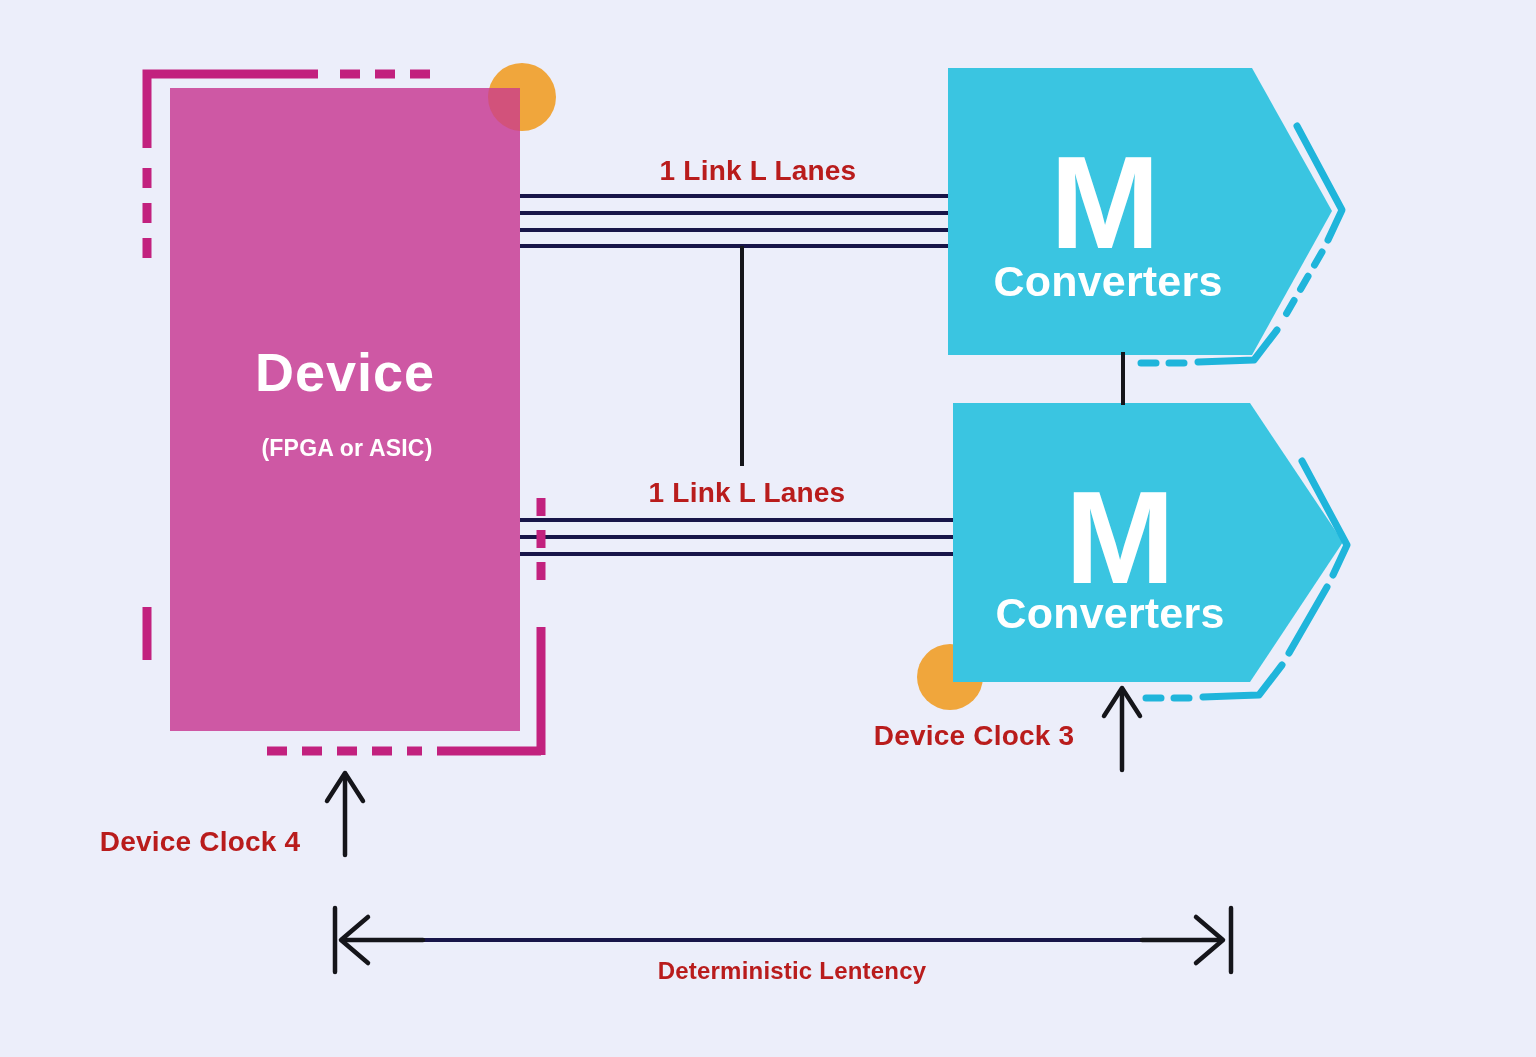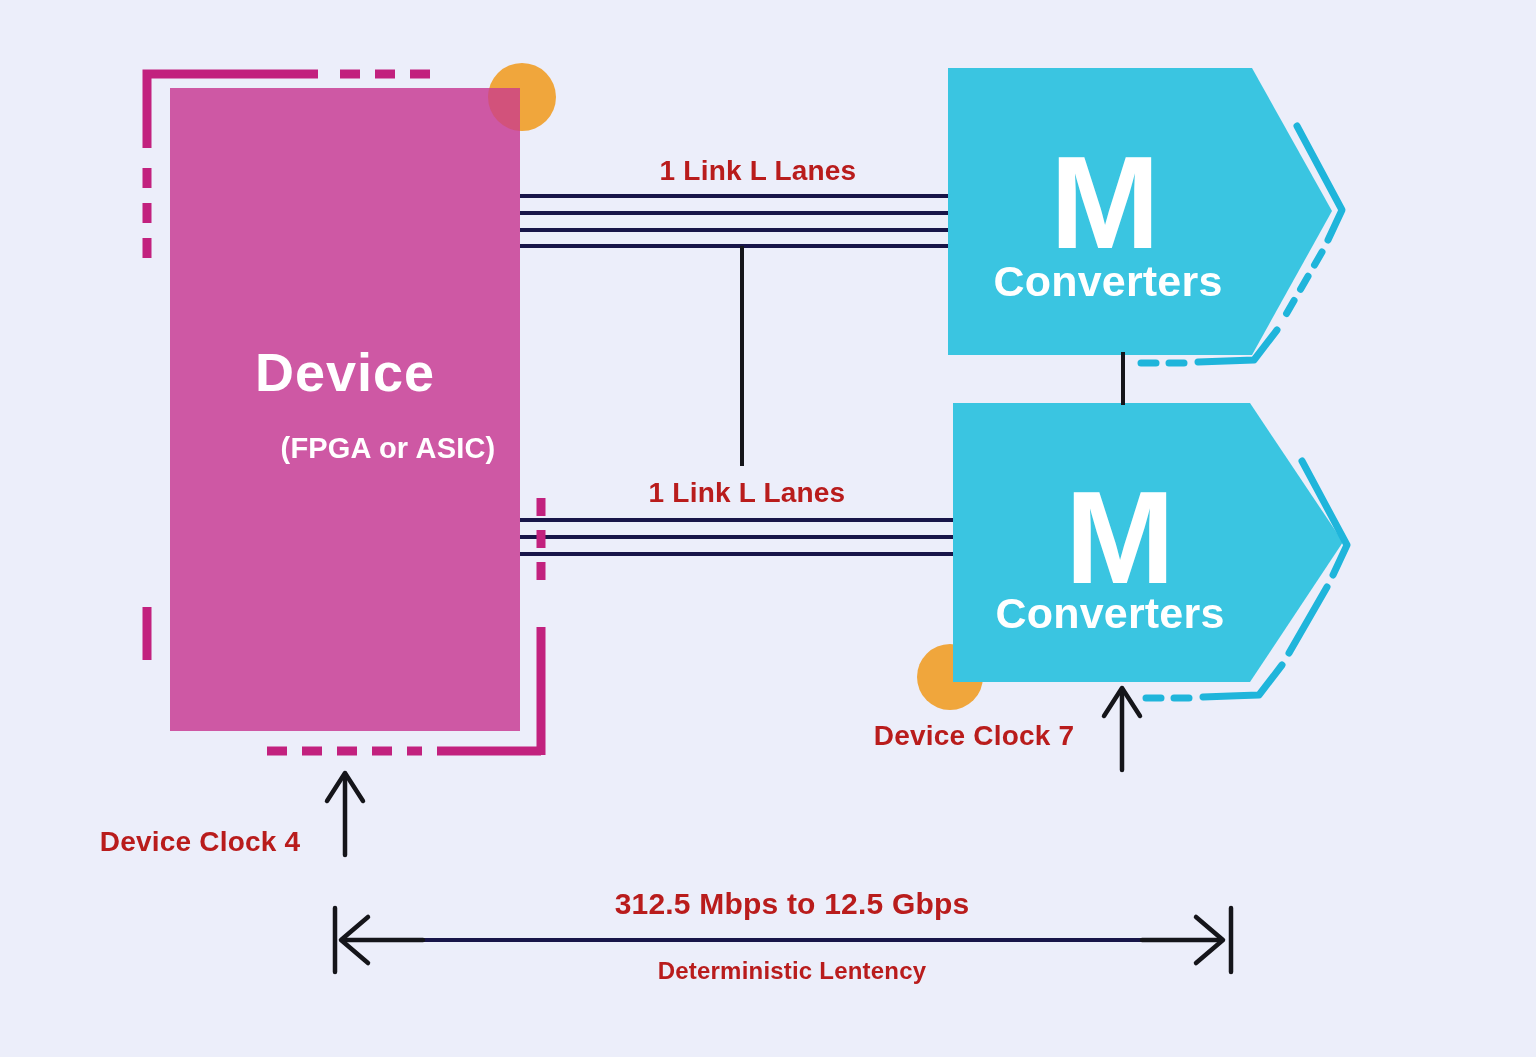--- a/index.html
+++ b/index.html
@@ -17,21 +17,21 @@
   .label{
     position:absolute;
     transform:translate(-50%,-50%);
     font-weight:700;
     white-space:nowrap;
     color:#b91c1c;
     letter-spacing:0.2px;
   }
   .label.white{color:#FFFFFF;}
   .receiver-title{font-size:54px;font-weight:800;letter-spacing:1px;}
-  .receiver-subtitle{font-size:29px;margin-left:41px;}
+  .receiver-subtitle{font-size:23px;}
   .m-letter{font-size:132px;font-weight:800;}
   .converters-label{font-size:43px;}
   .link-label{font-size:28px;}
   .clock-label{font-size:28px;}
   .speed-label{font-size:30px;}
   .latency-label{font-size:24px;}
 </style>
 </head>
 <body>
 
@@ -122,18 +122,17 @@
   <div class="label link-label" style="left:758px;top:171px;">1 Link L Lanes</div>
   <div class="label link-label" style="left:747px;top:493px;">1 Link L Lanes</div>
 
   <div class="label white m-letter" style="left:1105px;top:202px;">M</div>
   <div class="label white converters-label" style="left:1108px;top:281px;">Converters</div>
 
   <div class="label white m-letter" style="left:1120px;top:537px;">M</div>
   <div class="label white converters-label" style="left:1110px;top:613px;">Converters</div>
 
   <div class="label clock-label" style="left:200px;top:842px;">Device Clock 4</div>
-  <div class="label clock-label" style="left:974px;top:736px;">Device Clock 7</div>
+  <div class="label clock-label" style="left:974px;top:736px;">Device Clock 3</div>
 
-  <div class="label speed-label" style="left:792px;top:904px;">312.5 Mbps to 12.5 Gbps</div>
   <div class="label latency-label" style="left:792px;top:971px;">Deterministic Lentency</div>
 
 </div>
 
 </body></html>

